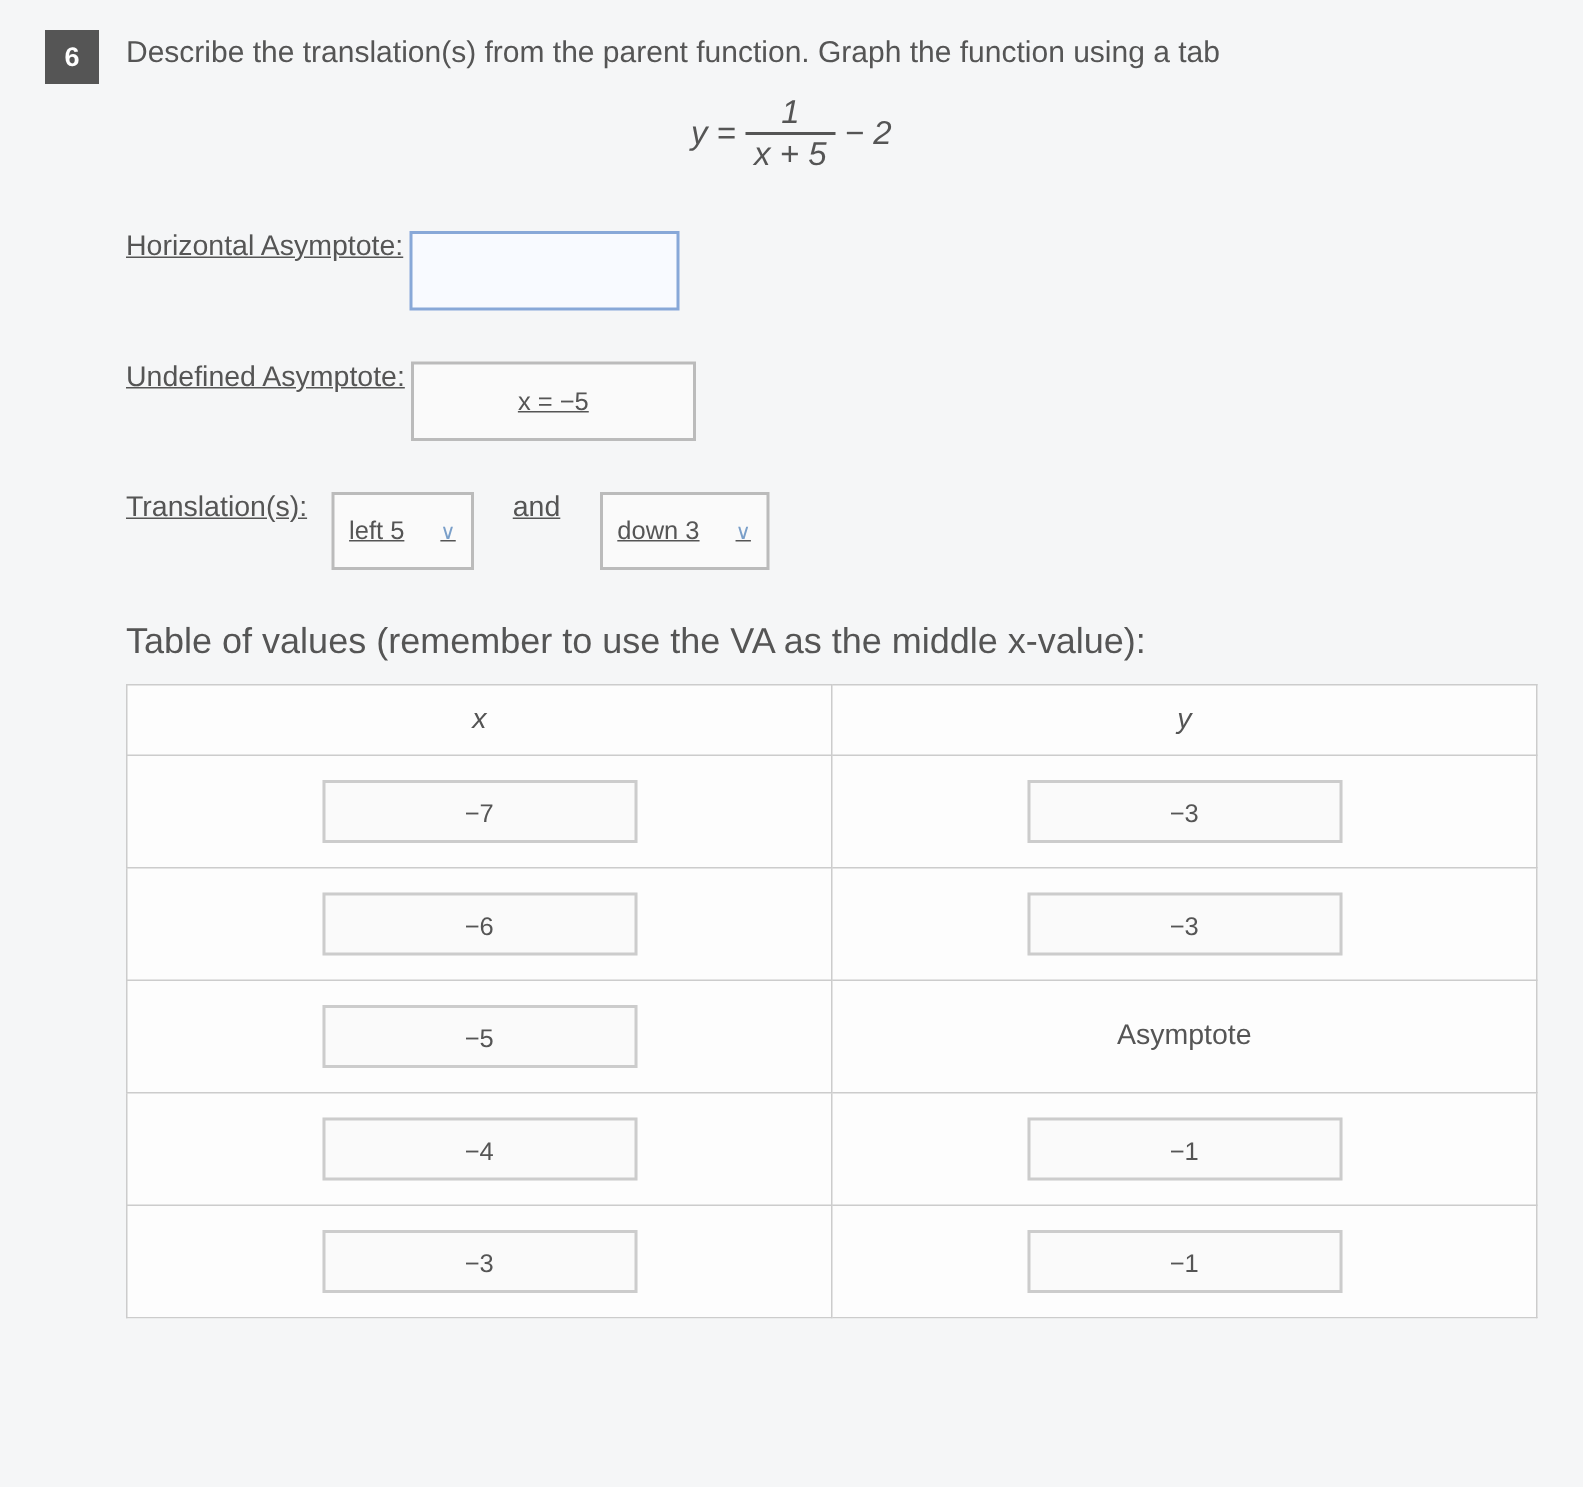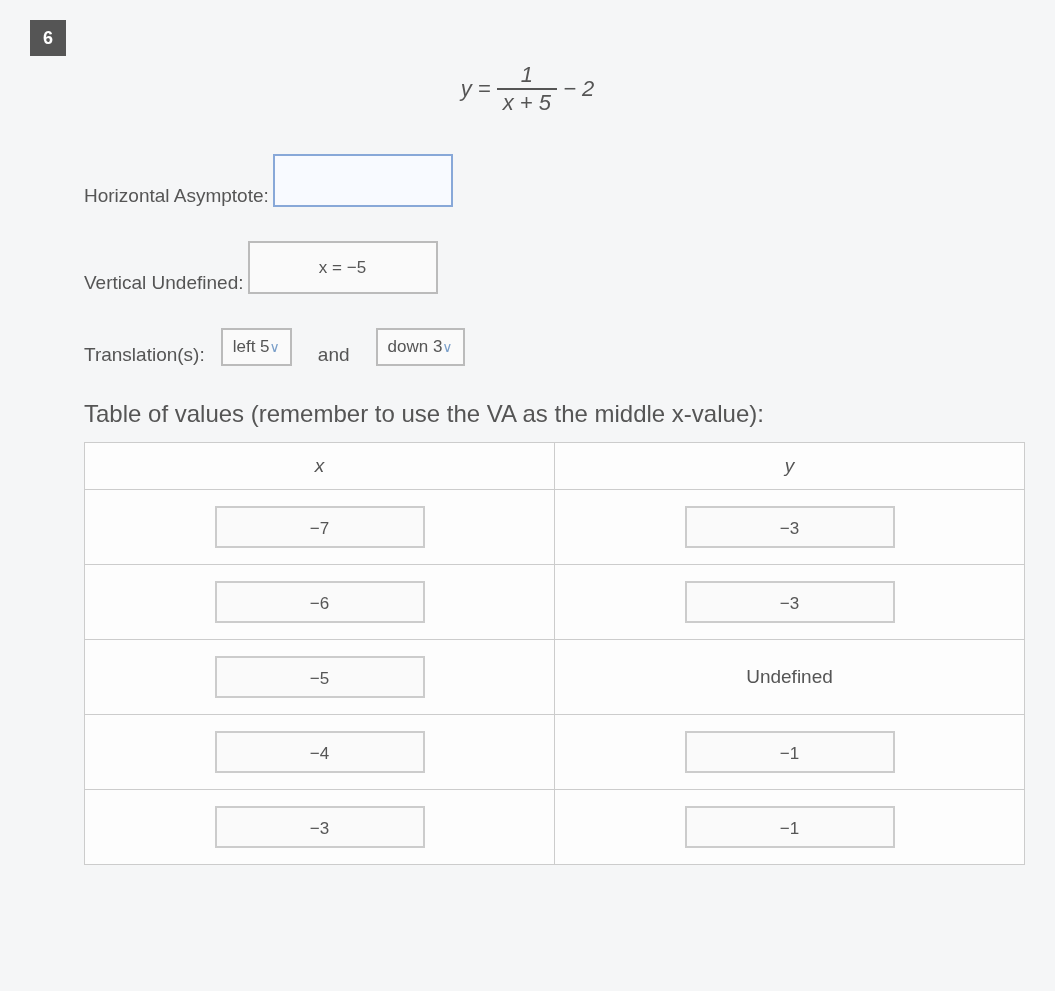--- a/index.html
+++ b/index.html
@@ -62,45 +62,47 @@
     display: block;
     padding: 2px 6px 0;
     text-align: center;
   }
   .equation .eq-part { vertical-align: middle; }
   .body-content {
     padding-left: 54px;
   }
   .field-row {
     display: flex;
-    align-items: flex-end;
+    align-items: flex-start;
     gap: 4px;
     margin-bottom: 34px;
     font-size: 19px;
     color: #555;
+    text-decoration: underline;
   }
   .text-input {
     border: 2px solid #9bb8dd;
     background: #f8faff;
     height: 53px;
     padding: 4px 10px;
     font-size: 17px;
     color: #555;
     font-family: inherit;
     text-align: center;
   }
   .text-input.ha { width: 180px; border-color:#88a8d8; }
   .text-input.va { width: 190px; border-color:#bbb; background:#fafafa;}
   .dropdown {
     border: 2px solid #bbb;
     background: #fafafa;
-    height: 38px;
+    height: 52px;
     display: inline-flex;
     align-items: center;
     padding: 0 10px;
+    gap: 24px;
     font-size: 17px;
     color: #555;
     cursor: pointer;
   }
   .dropdown .chev {
     color: #7a9fc9;
     font-size: 14px;
   }
   .section-label {
     font-size: 24px;
@@ -143,40 +145,41 @@
     font-style: normal;
   }
 </style>
 </head>
 <body>
 
 <div class="container">
 
   <div class="header-row">
     <div class="qnum">6</div>
+    <div class="prompt">Describe the translation(s) from the parent function. Graph the function using a tab</div>
   </div>
 
   <div class="equation">
     <span class="eq-part">y =</span>
     <span class="frac">
       <span class="num">1</span>
       <span class="den">x + 5</span>
     </span>
     <span class="eq-part">− 2</span>
   </div>
 
   <div class="body-content">
 
     <div class="field-row">
       <span>Horizontal Asymptote:</span>
       <input class="text-input ha" type="text" value="" style="">
     </div>
 
     <div class="field-row">
-      <span>Vertical Undefined:</span>
+      <span>Undefined Asymptote:</span>
       <input class="text-input va" type="text" value="x = −5" style="">
     </div>
 
     <div class="field-row">
       <span>Translation(s):</span>
       <span style="width:8px"></span>
       <div class="dropdown">
         <span>left 5</span>
         <span class="chev">∨</span>
       </div>
@@ -202,21 +205,21 @@
           <tr>
             <td><span class="cell-input">−7</span></td>
             <td><span class="cell-input">−3</span></td>
           </tr>
           <tr>
             <td><span class="cell-input">−6</span></td>
             <td><span class="cell-input">−3</span></td>
           </tr>
           <tr>
             <td><span class="cell-input">−5</span></td>
-            <td><span class="static-cell">Undefined</span></td>
+            <td><span class="static-cell">Asymptote</span></td>
           </tr>
           <tr>
             <td><span class="cell-input">−4</span></td>
             <td><span class="cell-input">−1</span></td>
           </tr>
           <tr>
             <td><span class="cell-input">−3</span></td>
             <td><span class="cell-input">−1</span></td>
           </tr>
         </tbody>

